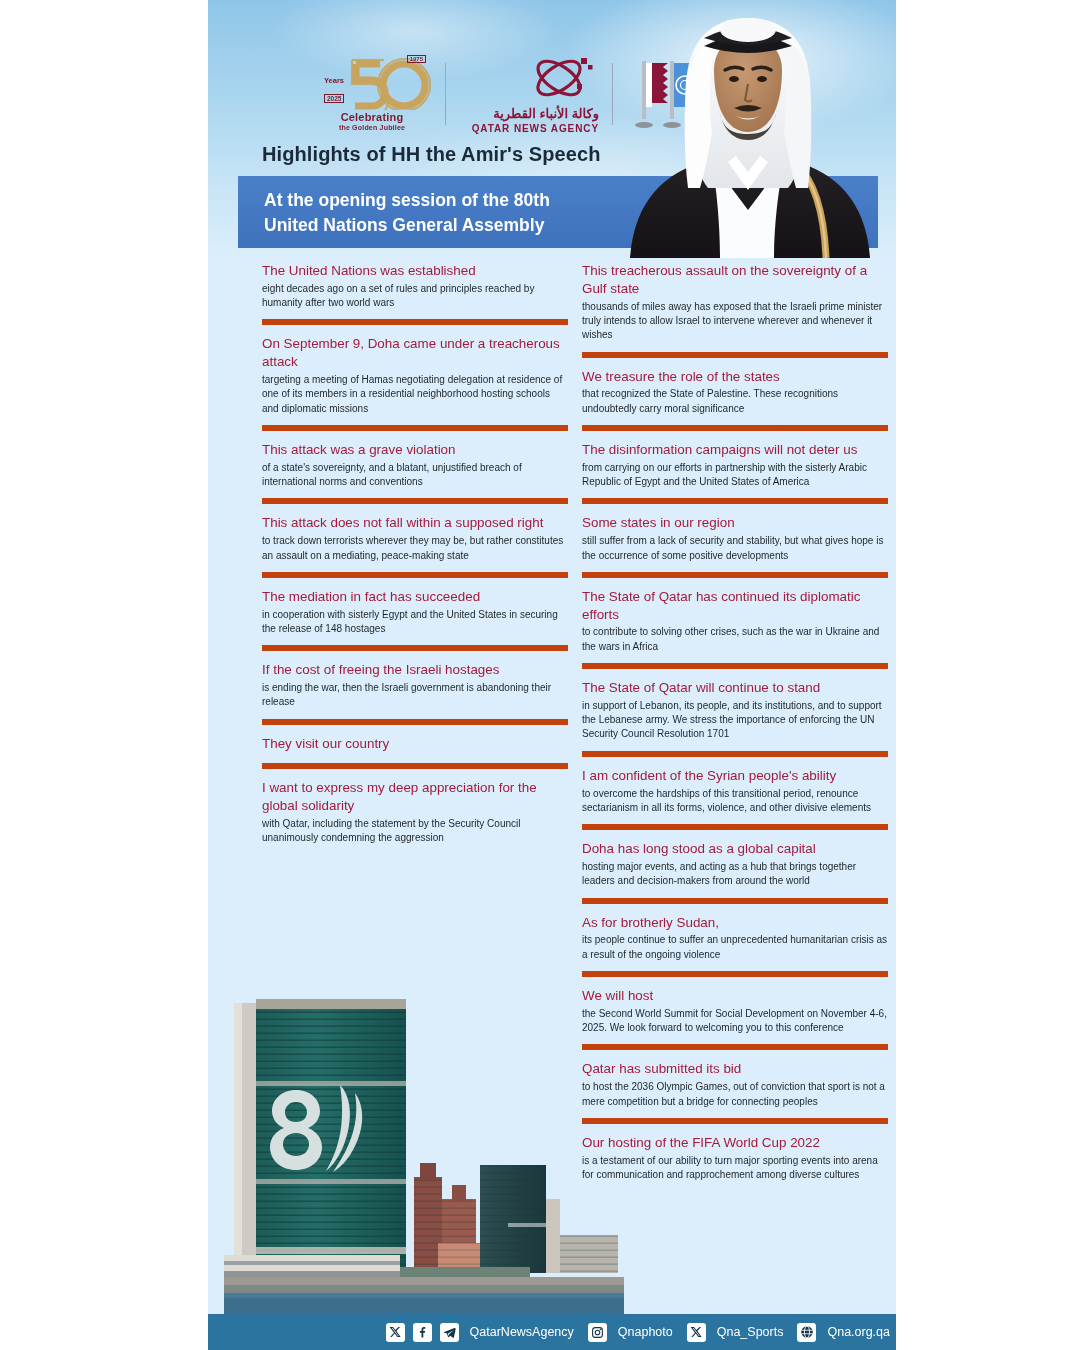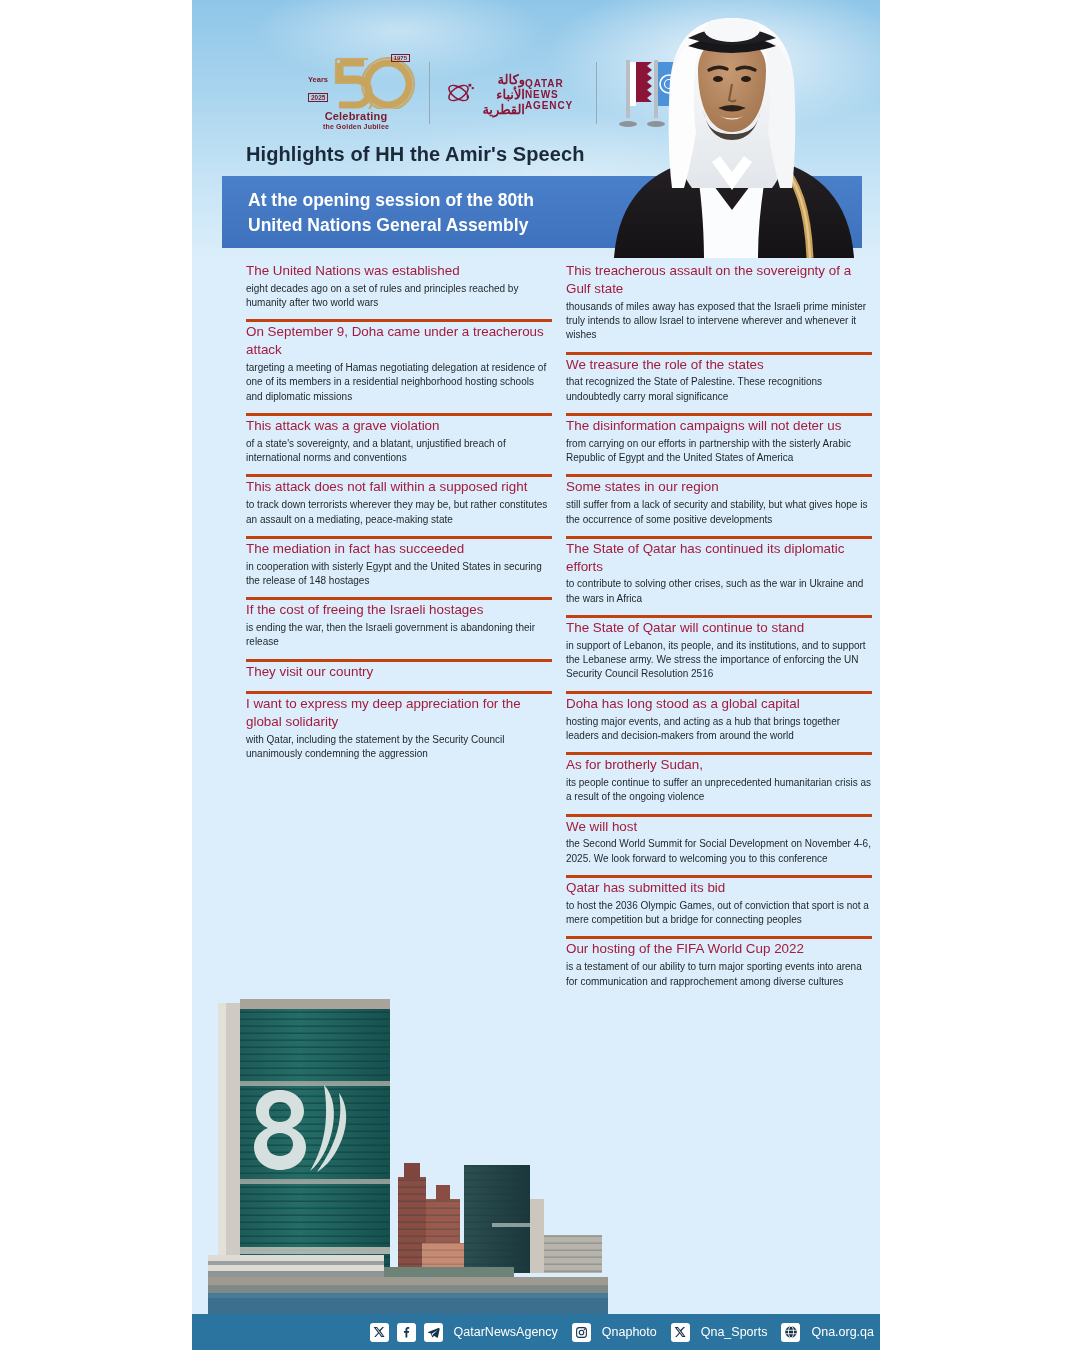--- a/index.html
+++ b/index.html
@@ -4,21 +4,21 @@
 <style>
   * { box-sizing: border-box; margin: 0; padding: 0; }
   html, body {
     width: 1080px; height: 1350px;
     background: #ffffff;
     font-family: "Liberation Sans", sans-serif;
     overflow: hidden;
   }
   #poster {
     position: absolute;
-    left: 192px; top: 0;
+    left: 208px; top: 0;
     width: 688px; height: 1350px;
     background: #dceefb;
     overflow: hidden;
   }
   
   .sky {
     position: absolute; left: 0; top: 0; width: 688px; height: 258px;
     background:
       radial-gradient(ellipse 260px 110px at 78% 22%, rgba(255,255,255,.75) 0%, rgba(255,255,255,0) 70%),
       radial-gradient(ellipse 200px 70px at 30% 12%, rgba(255,255,255,.45) 0%, rgba(255,255,255,0) 72%),
@@ -52,21 +52,21 @@
   }
   .jub .cel {
     position: absolute; left: 0; top: 57px; width: 120px; text-align: center;
     font-size: 11px; font-weight: 700; color: #7b1a2b; letter-spacing: .2px;
   }
   .jub .cel2 {
     position: absolute; left: 0; top: 70px; width: 120px; text-align: center;
     font-size: 7px; font-weight: 700; color: #7b1a2b; letter-spacing: .2px;
   }
   
-  .qna { width: 140px; display: flex; flex-direction: row; align-items: center; }
+  .qna { width: 140px; display: flex; flex-direction: column; align-items: flex-end; }
   .qna .ar { font-size: 13px; color: #8a1538; font-weight: 700; direction: rtl; margin-top: 3px;}
   .qna .en { font-size: 10px; color: #8a1538; font-weight: 700; letter-spacing: .9px; margin-top: 2px; }
   
   .flags { width: 72px; height: 78px; position: relative; }
 
   
   .main-title {
     position: absolute; left: 54px; top: 143px;
     font-size: 20px; font-weight: 700; color: #1b2a38; letter-spacing: .1px;
   }
@@ -85,21 +85,21 @@
 
   
   .cols {
     position: absolute; left: 0; top: 262px; width: 688px;
     display: flex; gap: 0; z-index: 4;
   }
   .col { width: 306px; }
   .col-l { margin-left: 54px; }
   .col-r { margin-left: 14px; }
   .item { padding-bottom: 9px; }
-  .item + .item { border-top: 3px solid #c2410c; padding-top: 1px; }
+  .item + .item { border-top: 6px solid #c2410c; padding-top: 10px; }
   .h {
     font-size: 13.4px; font-weight: 400; color: #a31b3d;
     line-height: 1.33; margin-bottom: 2px;
   }
   .b {
     font-size: 10px; color: #1d2429; line-height: 1.43;
   }
   
   .unwrap { position: absolute; left: 16px; top: 985px; width: 400px; height: 330px; z-index: 1; }
   
@@ -363,21 +363,25 @@
         <div class="item">
           <div class="h">Some states in our region</div>
           <div class="b">still suffer from a lack of security and stability, but what gives hope is the occurrence of some positive developments</div>
         </div>
         <div class="item">
           <div class="h">The State of Qatar has continued its diplomatic efforts</div>
           <div class="b">to contribute to solving other crises, such as the war in Ukraine and the wars in Africa</div>
         </div>
         <div class="item">
           <div class="h">The State of Qatar will continue to stand</div>
-          <div class="b">in support of Lebanon, its people, and its institutions, and to support the Lebanese army. We stress the importance of enforcing the UN Security Council Resolution 2516</div>
+          <div class="b">in support of Lebanon, its people, and its institutions, and to support the Lebanese army. We stress the importance of enforcing the UN Security Council Resolution 1701</div>
+        </div>
+        <div class="item">
+          <div class="h">I am confident of the Syrian people's ability</div>
+          <div class="b">to overcome the hardships of this transitional period, renounce sectarianism in all its forms, violence, and other divisive elements</div>
         </div>
         <div class="item">
           <div class="h">Doha has long stood as a global capital</div>
           <div class="b">hosting major events, and acting as a hub that brings together leaders and decision-makers from around the world</div>
         </div>
         <div class="item">
           <div class="h">As for brotherly Sudan,</div>
           <div class="b">its people continue to suffer an unprecedented humanitarian crisis as a result of the ongoing violence</div>
         </div>
         <div class="item">

